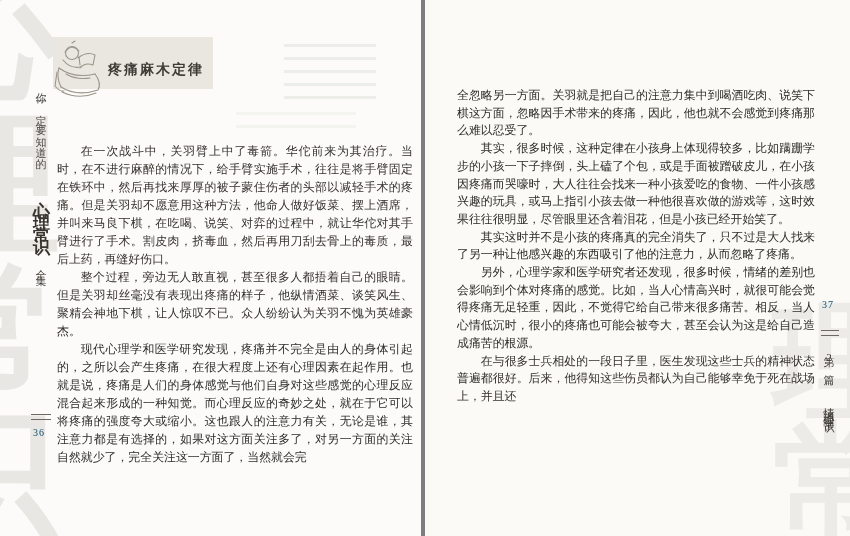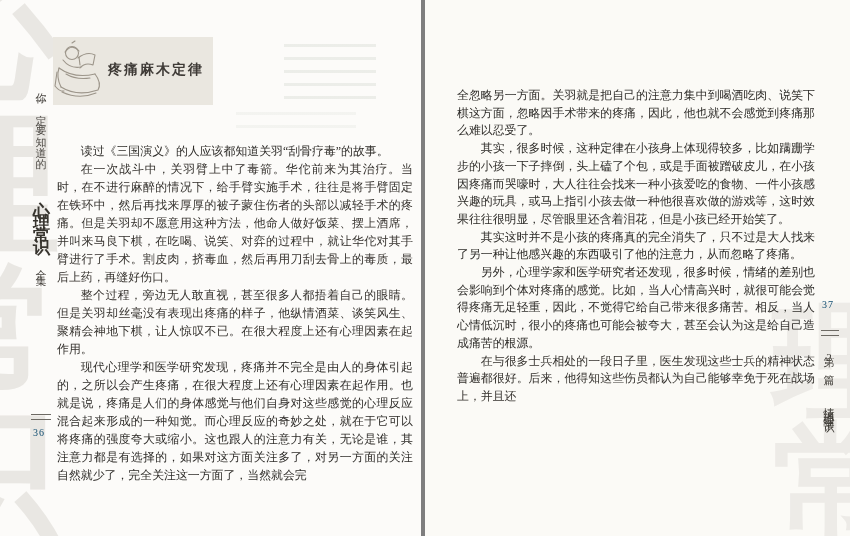--- a/index.html
+++ b/index.html
@@ -27,21 +27,21 @@
   .dbl-rule{height:4px;border-top:1px solid #6d6a64;border-bottom:1px solid #6d6a64;width:20px;}
   .rule-36{position:absolute;left:31px;top:414px;}
   .pnum{font-size:10px;color:#0c4a6e;letter-spacing:1px;}
   .pnum-36{position:absolute;left:33px;top:427px;}
   .edge-right-part{position:absolute;left:821px;top:348px;writing-mode:vertical-rl;
                    text-orientation:upright;font-size:11px;letter-spacing:3px;color:#3d3a35;}
   .edge-right-sec{position:absolute;left:821px;top:398px;writing-mode:vertical-rl;
                   text-orientation:upright;font-size:11px;letter-spacing:3px;color:#3d3a35;}
 
   
-  .banner{position:absolute;left:53px;top:37px;width:160px;height:68px;background:#eae7e0;text-decoration:underline;}
+  .banner{position:absolute;left:53px;top:37px;width:160px;height:52px;background:#eae7e0;text-decoration:underline;}
   .banner .illu{position:absolute;left:1px;top:3px;}
   .chapter-title{position:absolute;left:55px;top:24px;font-size:14px;font-weight:bold;
                  letter-spacing:2px;color:#3f3b37;white-space:nowrap;}
 
   
   .ghost{position:absolute;pointer-events:none;opacity:.55;
          background:repeating-linear-gradient(180deg,rgba(176,186,172,.38) 0 3px,rgba(0,0,0,0) 3px 13px);}
   .g1{left:284px;top:44px;width:92px;height:62px;}
   .g2{left:236px;top:112px;width:120px;height:26px;opacity:.3;}
 
@@ -90,23 +90,22 @@
           <path d="M12 34 q10 6 24 4"></path>
         </g>
       </svg>
       <div class="chapter-title">疼痛麻木定律</div>
     </div>
 
     <div class="ghost g1"></div>
     <div class="ghost g2"></div>
 
     <div class="textblock text-left">
-      <p class="song">读过《三国演义》的人应该都知道关羽“刮骨疗毒”的故事。</p>
       <p class="kai">在一次战斗中，关羽臂上中了毒箭。华佗前来为其治疗。当时，在不进行麻醉的情况下，给手臂实施手术，往往是将手臂固定在铁环中，然后再找来厚厚的被子蒙住伤者的头部以减轻手术的疼痛。但是关羽却不愿意用这种方法，他命人做好饭菜、摆上酒席，并叫来马良下棋，在吃喝、说笑、对弈的过程中，就让华佗对其手臂进行了手术。割皮肉，挤毒血，然后再用刀刮去骨上的毒质，最后上药，再缝好伤口。</p>
-      <p class="kai">整个过程，旁边无人敢直视，甚至很多人都捂着自己的眼睛。但是关羽却丝毫没有表现出疼痛的样子，他纵情酒菜、谈笑风生、聚精会神地下棋，让人惊叹不已。在很大程度上还有心理因素在起作用。</p>
+      <p class="kai">整个过程，旁边无人敢直视，甚至很多人都捂着自己的眼睛。但是关羽却丝毫没有表现出疼痛的样子，他纵情酒菜、谈笑风生、聚精会神地下棋，让人惊叹不已。众人纷纷认为关羽不愧为英雄豪杰。</p>
       <p class="song">现代心理学和医学研究发现，疼痛并不完全是由人的身体引起的，之所以会产生疼痛，在很大程度上还有心理因素在起作用。也就是说，疼痛是人们的身体感觉与他们自身对这些感觉的心理反应混合起来形成的一种知觉。而心理反应的奇妙之处，就在于它可以将疼痛的强度夸大或缩小。这也跟人的注意力有关，无论是谁，其注意力都是有选择的，如果对这方面关注多了，对另一方面的关注自然就少了，完全关注这一方面了，当然就会完</p>
     </div>
   </div>
 
   <div class="gutter"></div>
 
   <div class="page page-right">
 
     <div class="wm wm-r" style="top:300px">理</div>
     <div class="wm wm-r" style="top:420px">常</div>

